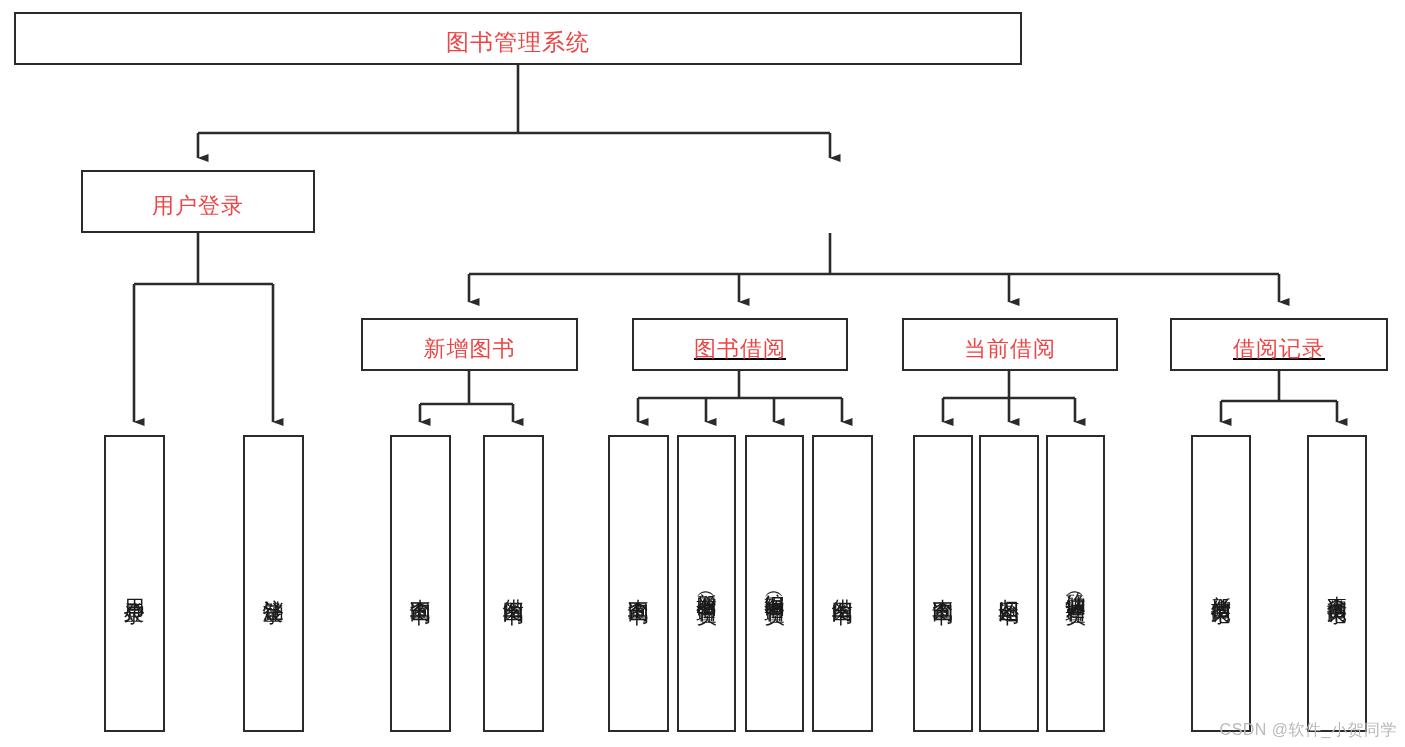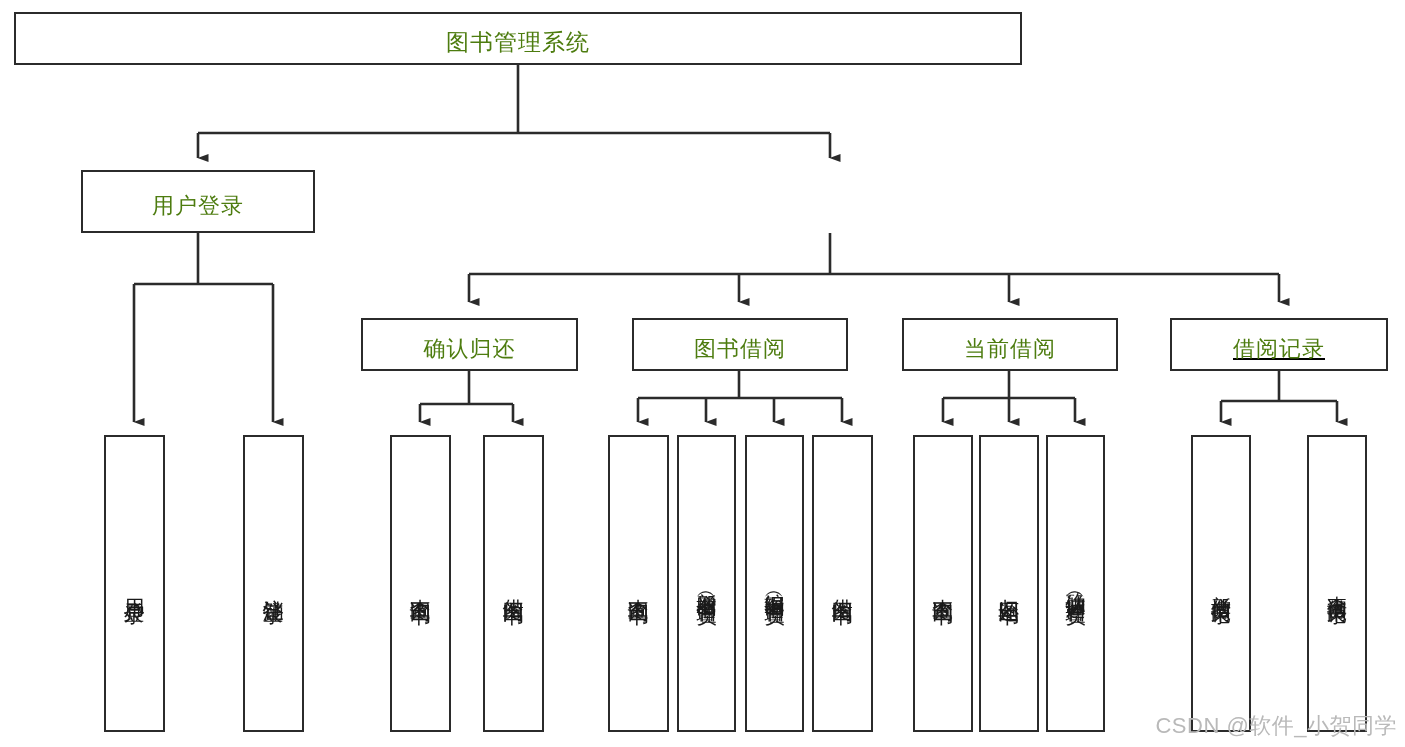--- a/index.html
+++ b/index.html
@@ -12,21 +12,21 @@
   svg.canvas{position:absolute;left:0;top:0;width:1405px;height:747px;}
 
   .node-box{
     position:absolute;
     box-sizing:border-box;
     background:#ffffff;
     border:2px solid #2b2b2b;
     display:flex;align-items:center;justify-content:center;
   }
   .node-label{
-    color:#4d7c0f;
+    color:#ef4444;
     font-size:22px;
     line-height:1.15;
     white-space:nowrap;
     letter-spacing:1px;
     margin-top:8px;
   }
   .node-box.root .node-label{font-size:23px;}
   .node-box.level2 .node-label{font-size:22px;}
   .node-box.level3 .node-label{font-size:22px;}
 
@@ -47,21 +47,21 @@
     letter-spacing:2px;
     white-space:nowrap;
     text-align:center;
   }
   .leaf-box.tall .leaf-label{line-height:1.24;font-size:20px;}
 
   .watermark{
     position:absolute;
     right:8px;bottom:6px;
     color:#b9b9b9;
-    font-size:22px;
+    font-size:16px;
     letter-spacing:0.5px;
     white-space:nowrap;
     pointer-events:none;
   }
 </style>
 </head>
 <body>
 
 <div id="diagram-root">
 
@@ -117,23 +117,23 @@
 
   <div class="node-box root" style="left:14px;top:12px;width:1008px;height:53px;">
     <span class="node-label">图书管理系统</span>
   </div>
 
   <div class="node-box level2" style="left:81px;top:170px;width:234px;height:63px;">
     <span class="node-label">用户登录</span>
   </div>
 
   <div class="node-box level3" style="left:361px;top:318px;width:217px;height:53px;">
-    <span class="node-label">确认归还</span>
+    <span class="node-label">新增图书</span>
   </div>
-  <div class="node-box level3" style="left:632px;top:318px;width:216px;height:53px;">
+  <div class="node-box level3" style="left:632px;top:318px;width:216px;height:53px;text-decoration:underline;">
     <span class="node-label">图书借阅</span>
   </div>
   <div class="node-box level3" style="left:902px;top:318px;width:216px;height:53px;text-align:center;">
     <span class="node-label">当前借阅</span>
   </div>
   <div class="node-box level3" style="left:1170px;top:318px;width:218px;height:53px;text-decoration:underline;">
     <span class="node-label">借阅记录</span>
   </div>
 
   <div class="leaf-box" style="left:104px;top:435px;width:61px;height:297px;">

